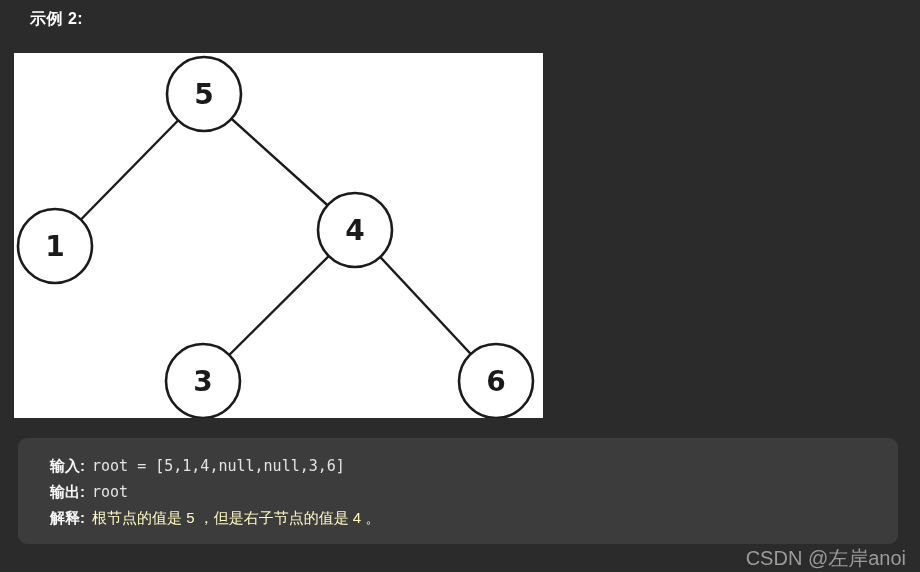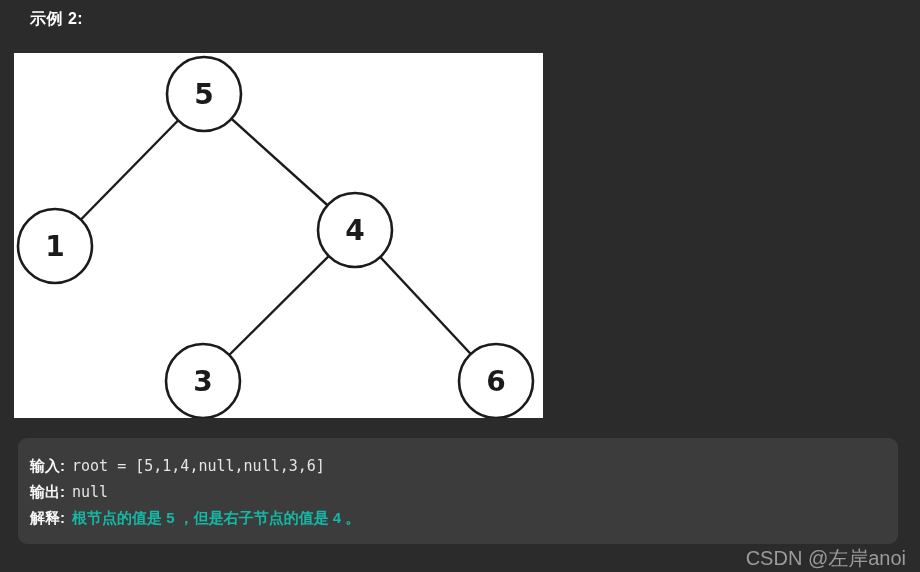--- a/index.html
+++ b/index.html
@@ -35,38 +35,38 @@
   }
   .tree-figure svg { display: block; width: 529px; height: 365px; }
   .io-box {
     position: absolute;
     left: 18px;
     top: 438px;
     width: 880px;
     height: 106px;
     background: #3c3c3c;
     border-radius: 9px;
-    padding: 15px 12px;
+    padding: 15px 32px;
     color: #e8e8e8;
     font-size: 15px;
   }
   .io-row {
     line-height: 25px;
     white-space: pre;
   }
   .io-label {
     font-weight: bold;
     color: #f7f7f7;
     margin-right: 7px;
   }
   .mono {
     font-family: "DejaVu Sans Mono", "Liberation Mono", monospace;
     color: #e4e4e4;
   }
-  .explain-text { color: #14b8a6; font-weight: bold; }
+  .explain-text { color: #fef9c3; }
   .watermark {
     position: absolute;
     right: 14px;
     top: 545px;
     font-size: 20px;
     color: #9b9b9b;
   }
 </style>
 </head>
 <body>
@@ -89,19 +89,19 @@
         <text x="341" y="177" text-anchor="middle" dominant-baseline="central" fill="#1b1b1b" font-size="28" font-weight="bold" font-family="&quot;DejaVu Sans&quot;, &quot;Liberation Sans&quot;, sans-serif">4</text>
         <circle cx="189" cy="328" r="37" fill="#ffffff" stroke="#1b1b1b" stroke-width="2.6"></circle>
         <text x="189" y="328" text-anchor="middle" dominant-baseline="central" fill="#1b1b1b" font-size="28" font-weight="bold" font-family="&quot;DejaVu Sans&quot;, &quot;Liberation Sans&quot;, sans-serif">3</text>
         <circle cx="482" cy="328" r="37" fill="#ffffff" stroke="#1b1b1b" stroke-width="2.6"></circle>
         <text x="482" y="328" text-anchor="middle" dominant-baseline="central" fill="#1b1b1b" font-size="28" font-weight="bold" font-family="&quot;DejaVu Sans&quot;, &quot;Liberation Sans&quot;, sans-serif">6</text>
       </svg>
   </div>
 
   <div class="io-box">
     <div class="io-row"><span class="io-label">输入:</span><span class="mono">root = [5,1,4,null,null,3,6]</span></div>
-    <div class="io-row"><span class="io-label">输出:</span><span class="mono">null</span></div>
+    <div class="io-row"><span class="io-label">输出:</span><span class="mono">root</span></div>
     <div class="io-row"><span class="io-label">解释:</span><span class="explain-text">根节点的值是 5 ，但是右子节点的值是 4 。</span></div>
   </div>
 
   <div class="watermark">CSDN @左岸anoi</div>
 
 </div>
 
 </body></html>

